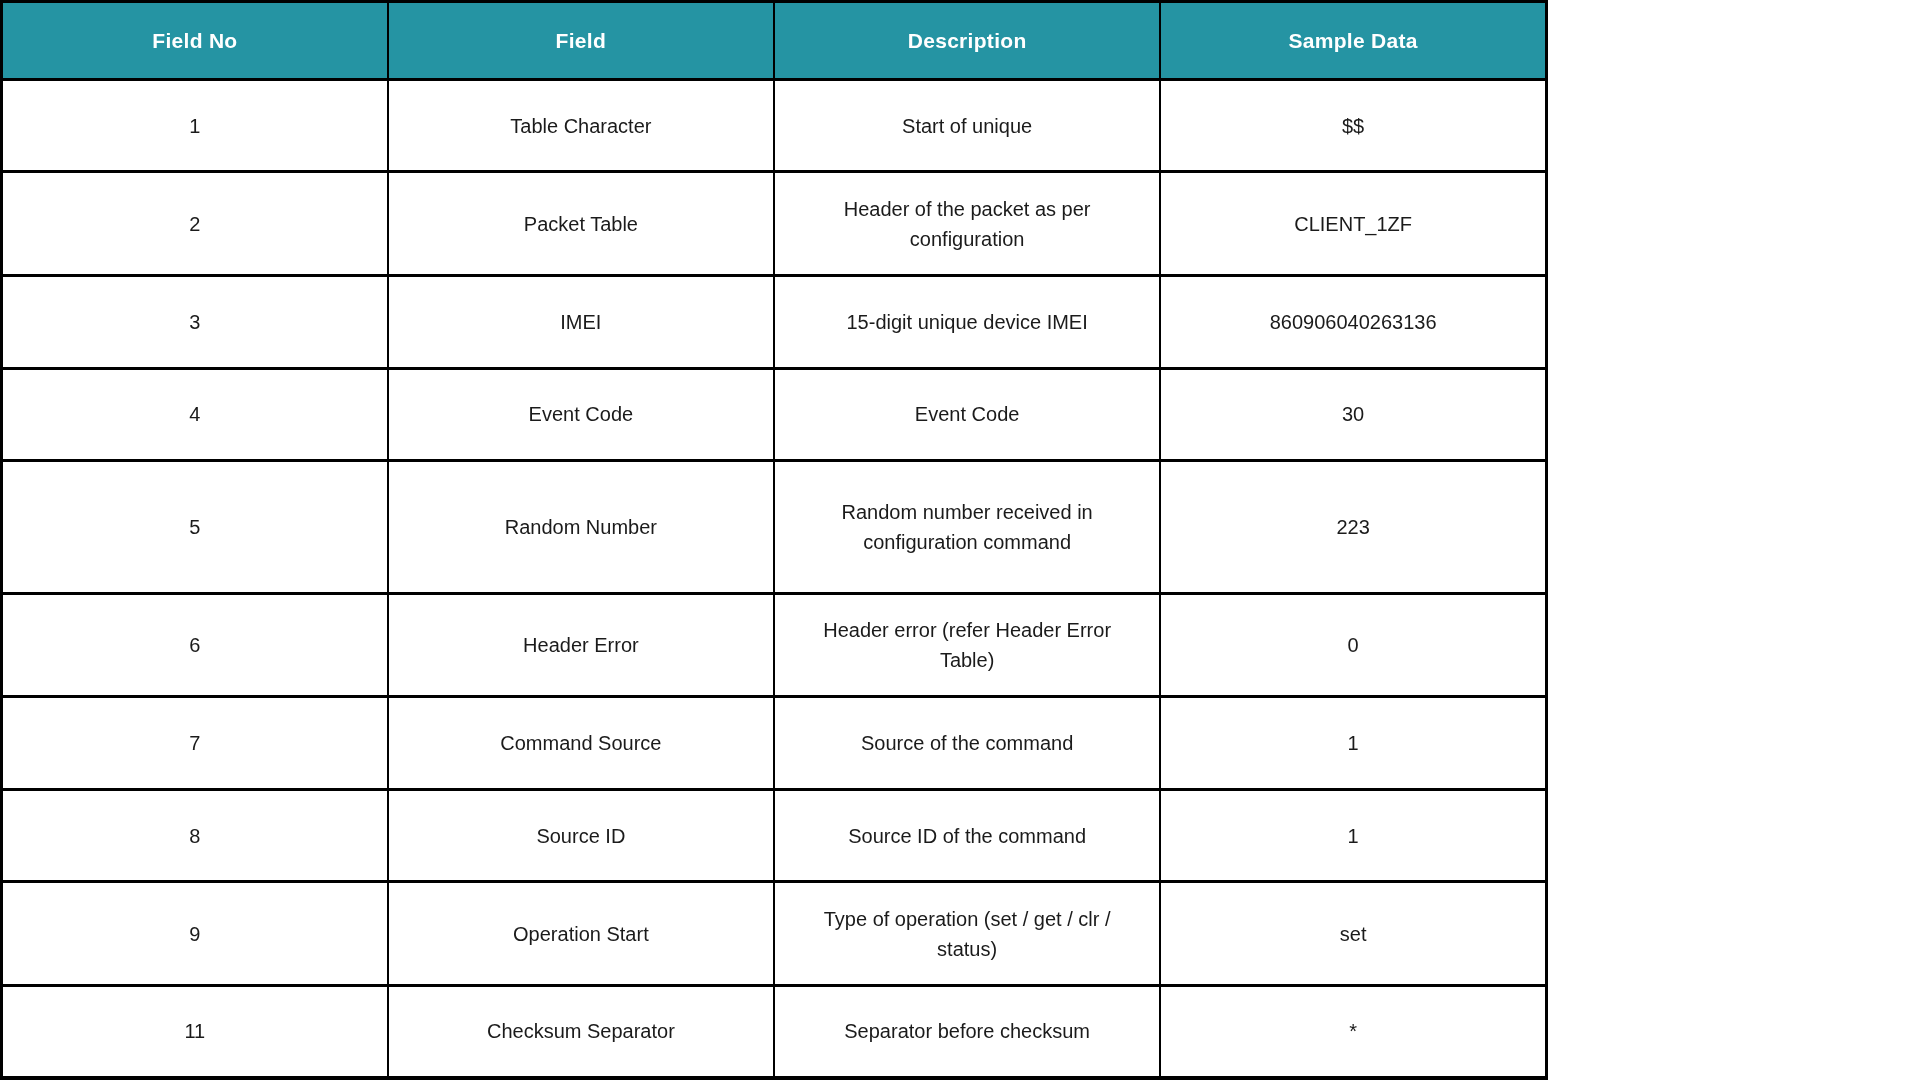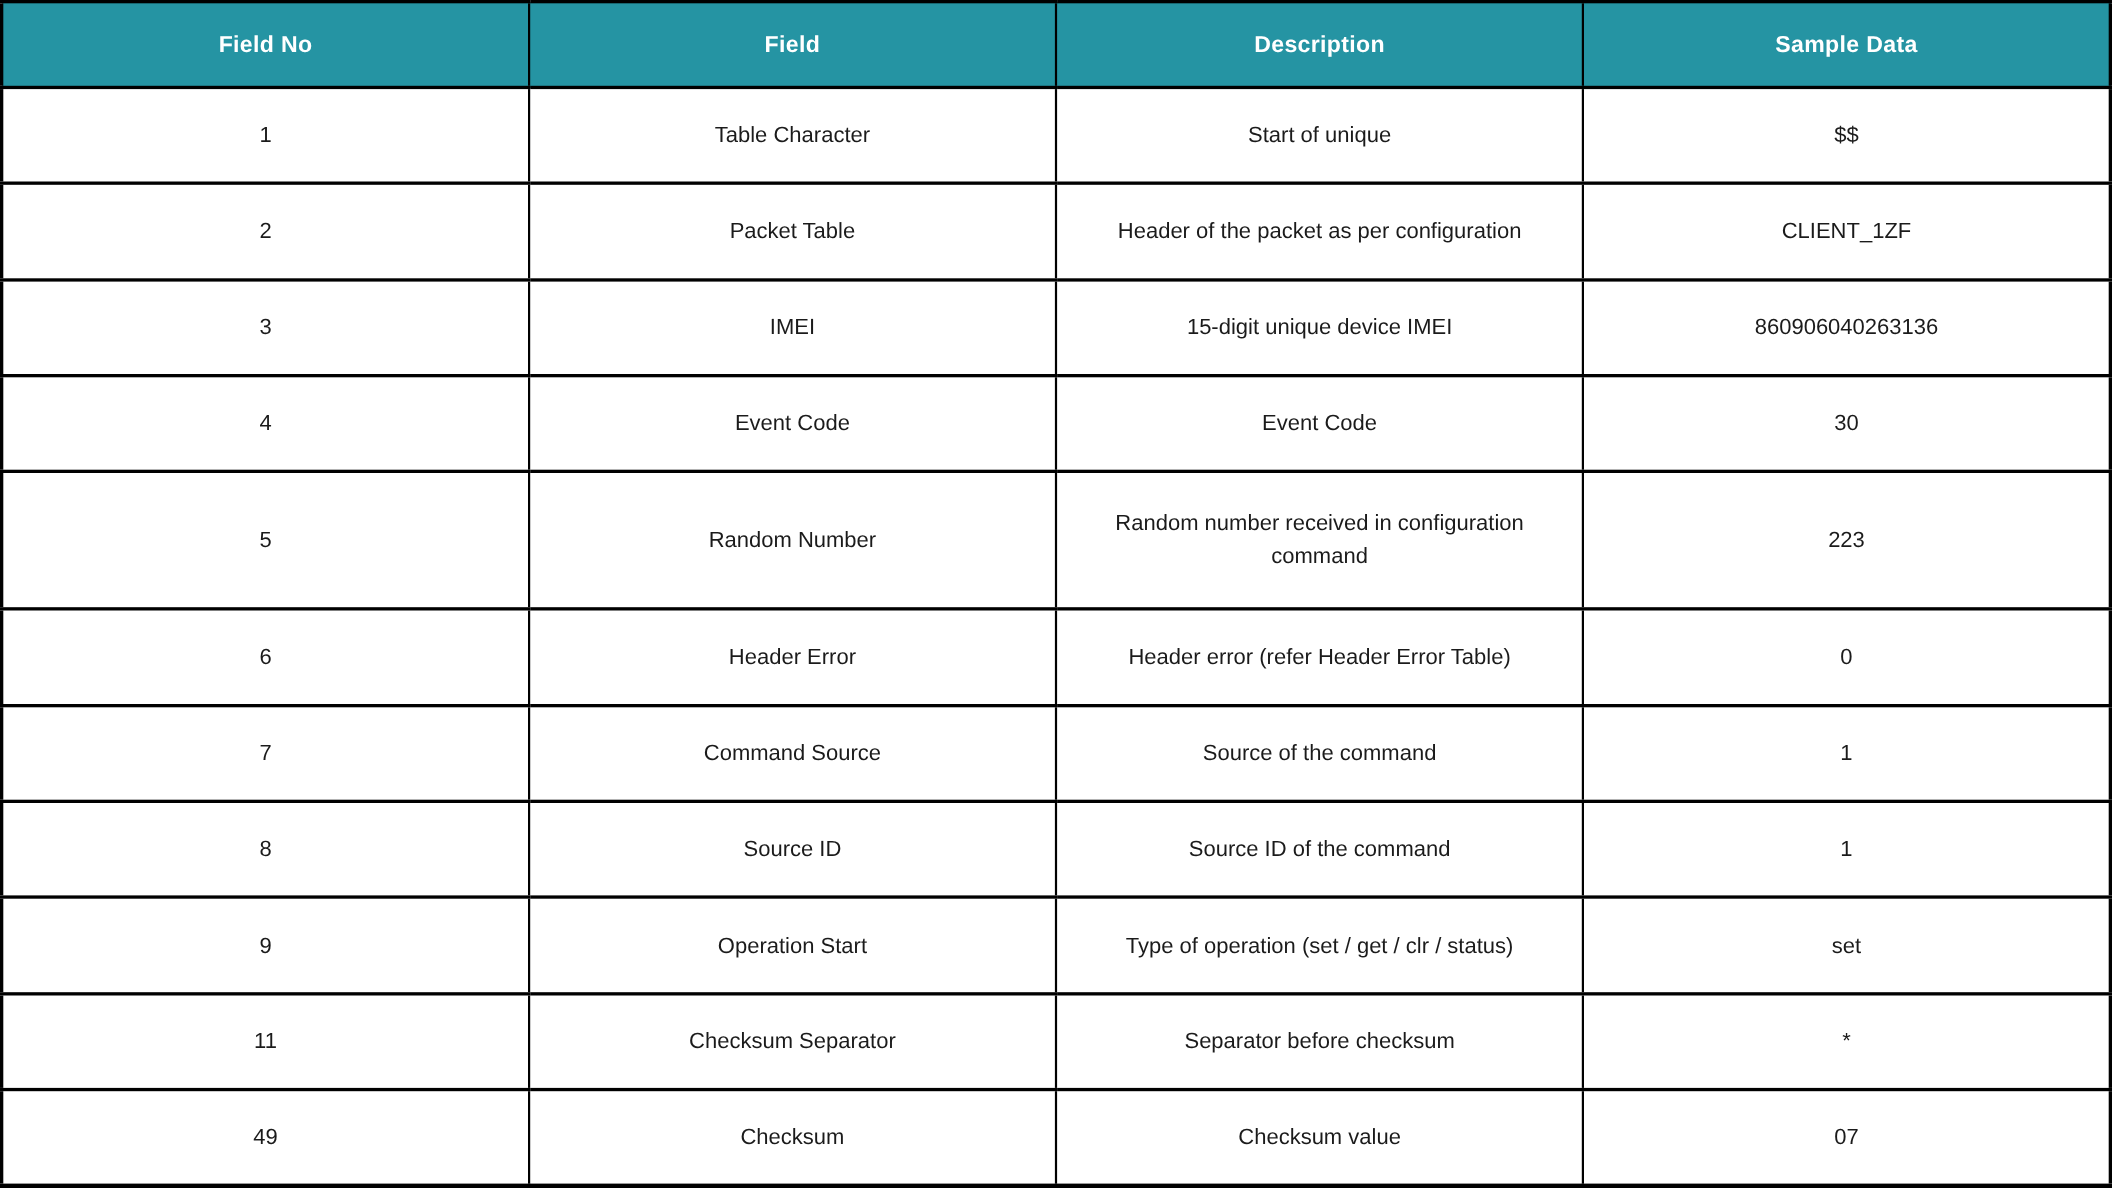--- a/index.html
+++ b/index.html
@@ -5,21 +5,21 @@
   :root {
     --header-bg: #2594a3;
     --header-text: #ffffff;
     --body-text: #1b1b1b;
     --border-color: #000000;
     --row-bg: #ffffff;
   }
   * { box-sizing: border-box; }
   html, body { margin: 0; padding: 0; background: #ffffff; }
   .page {
-    width: 1920px;
+    width: 1548px;
     height: 1080px;
     background: var(--row-bg);
     overflow: hidden;
   }
   table.fields-table {
     width: 100%;
     height: 100%;
     border-collapse: collapse;
     table-layout: fixed;
     font-family: "Liberation Sans", sans-serif;
@@ -122,21 +122,15 @@
           <td>Operation Start</td>
           <td>Type of operation (set / get / clr / status)</td>
           <td>set</td>
         </tr>
         <tr>
           <td>11</td>
           <td>Checksum Separator</td>
           <td>Separator before checksum</td>
           <td>*</td>
         </tr>
-        <tr>
-          <td>49</td>
-          <td>Checksum</td>
-          <td>Checksum value</td>
-          <td>07</td>
-        </tr>
       </tbody>
   </table>
 </div>
 
 </body></html>

